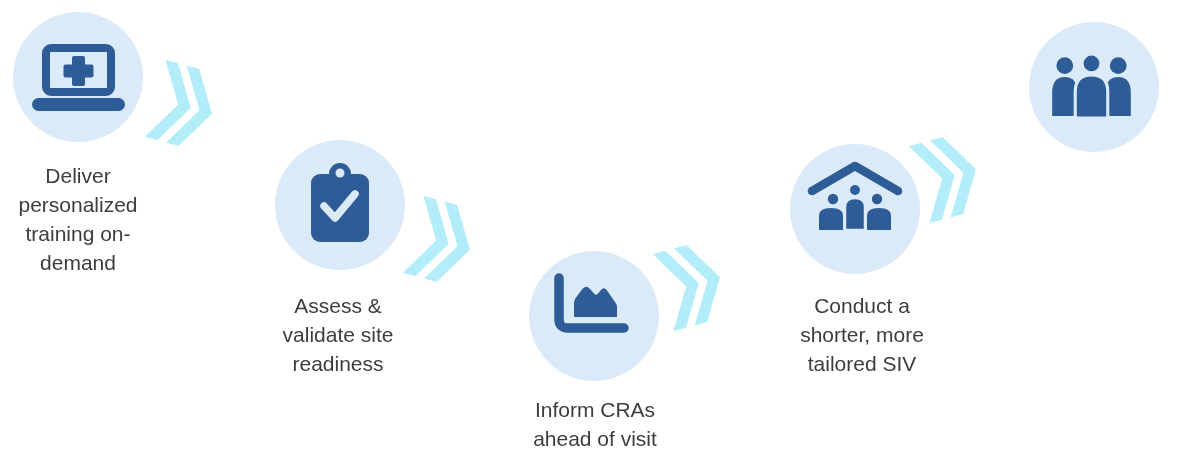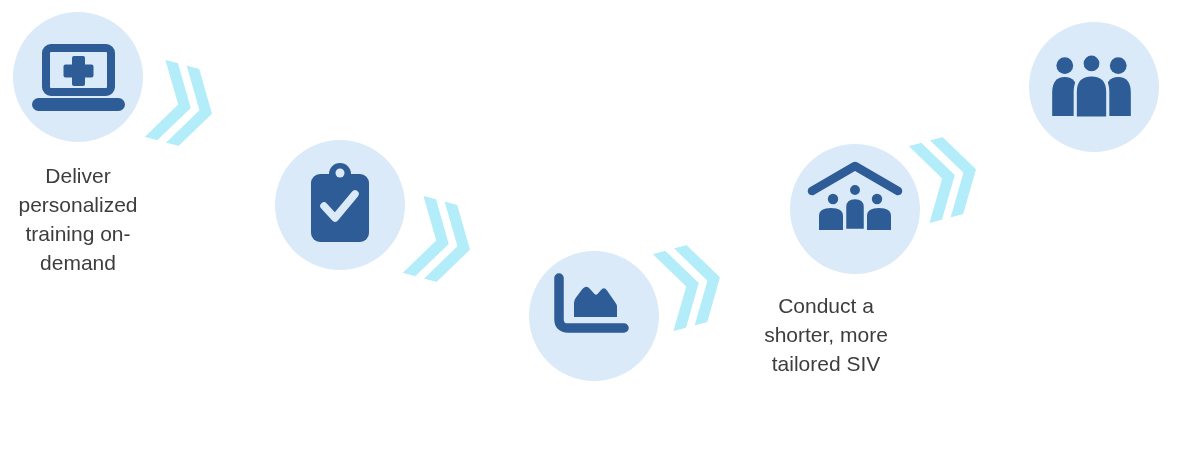--- a/index.html
+++ b/index.html
@@ -26,21 +26,21 @@
   
   .c1{left:13px;top:12px}
   .c2{left:275px;top:140px}
   .c3{left:529px;top:251px}
   .c4{left:790px;top:144px}
   .c5{left:1029px;top:22px}
   
   .l1{left:78px;top:161px}
   .l2{left:338px;top:291px}
   .l3{left:595px;top:395px}
-  .l4{left:826px;top:291px}
+  .l4{left:862px;top:291px}
   .l5{left:1104px;top:173px}
   
   .a1{left:154px;top:66px}
   .a2{left:412px;top:202px}
   .a3{left:662px;top:245px}
   .a4{left:918px;top:137px}
   
   .i2{transform:translateY(-3px);}
   .i3{transform:translate(-3px,-13px);}
   .i4{transform:translateY(-14px);}
@@ -75,33 +75,38 @@
   </svg>
 
   <div class="circle c2">
     <svg class="icon i2" width="58" height="79" viewBox="0 0 58 79">
       <circle class="dark" cx="29" cy="11" r="11"></circle>
       <rect class="dark" x="0" y="11" width="58" height="68" rx="9"></rect>
       <circle class="light" cx="29" cy="10" r="4.5"></circle>
       <path class="light-stroke" d="M13 43 L24 55 L44 31" stroke-width="7.5" stroke-linecap="round" stroke-linejoin="round"></path>
     </svg>
   </div>
+  <div class="label l2">Assess &amp;
+validate site
+readiness</div>
 
   <svg class="chev down a2" viewBox="0 0 59 80">
     <polygon points="0,0 13,0 37,40 13,80 0,80 24,40"></polygon>
     <polygon points="22,0 35,0 59,40 35,80 22,80 46,40"></polygon>
   </svg>
 
   <div class="circle c3">
     <svg class="icon i3" width="78" height="62" viewBox="0 0 78 62">
       <path class="dark-stroke" d="M7 6 L7 47 Q7 56 16 56 L72 56" stroke-width="9.5" stroke-linecap="round"></path>
       <path class="dark" d="M22 45 L22 31 Q22 28 24 25.5 L30 17.5 Q34 12.5 38 17 L42.5 22
                             Q44 23.5 45.5 22 L49 18 Q52 14.5 55 18.5 L63 30 Q65 32.5 65 35 L65 45 Z"></path>
     </svg>
   </div>
+  <div class="label l3">Inform CRAs
+ahead of visit</div>
 
   <svg class="chev up a3" viewBox="0 0 59 80">
     <polygon points="0,0 13,0 37,40 13,80 0,80 24,40"></polygon>
     <polygon points="22,0 35,0 59,40 35,80 22,80 46,40"></polygon>
   </svg>
 
   <div class="circle c4">
     <svg class="icon i4" width="96" height="72" viewBox="0 0 96 72">
       <path class="dark-stroke" d="M5 32 L48 7 L91 32" stroke-width="8.5" stroke-linecap="round" stroke-linejoin="round"></path>
       <circle class="dark" cx="26" cy="40" r="5.2"></circle>

